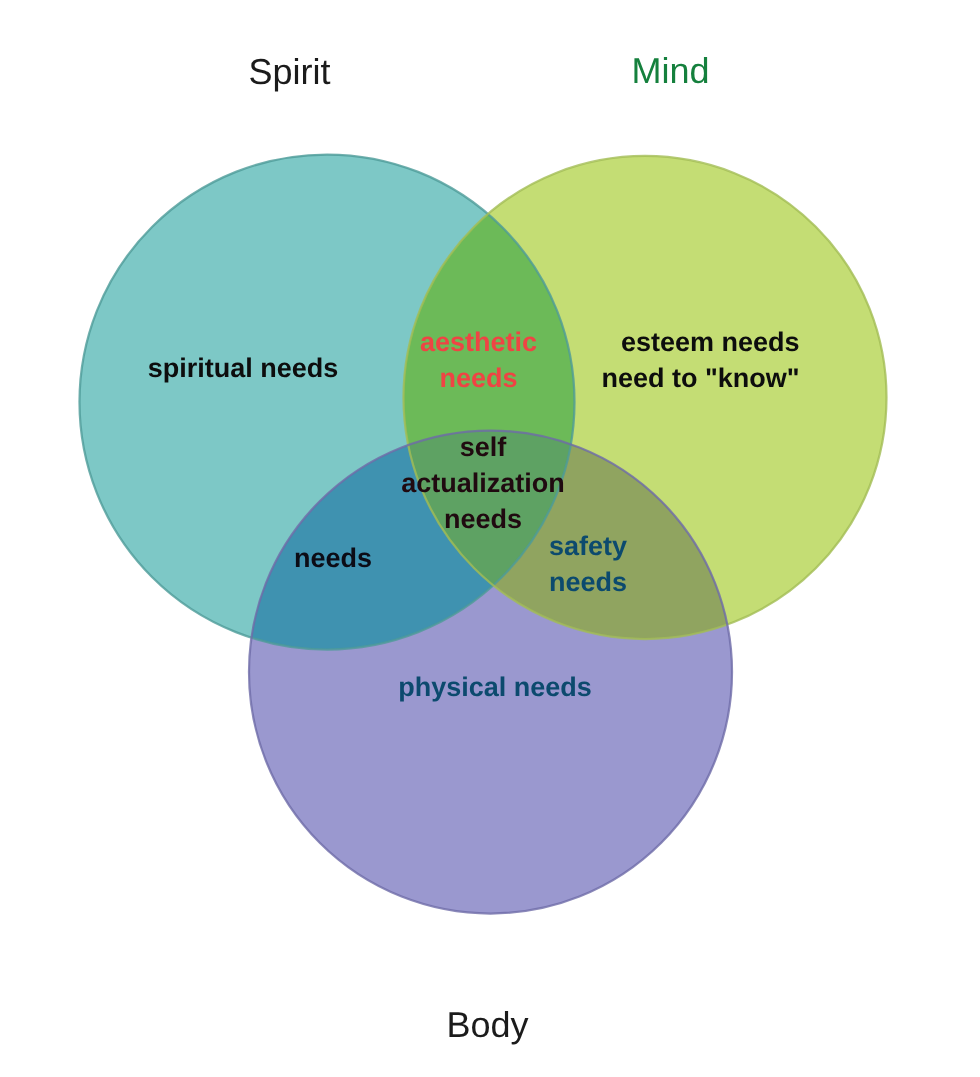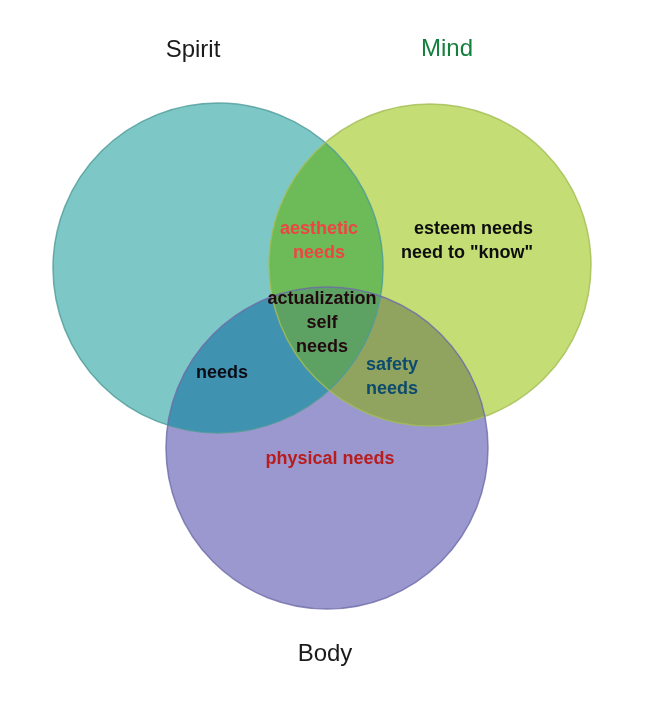--- a/index.html
+++ b/index.html
@@ -92,45 +92,48 @@
       </g>
     </g>
 
     <circle fill="none" stroke-width="1.5" stroke-opacity="0.8" cx="218" cy="268" r="165" stroke="#4e9b99"></circle>
     <circle fill="none" stroke-width="1.5" stroke-opacity="0.8" cx="430" cy="265" r="161" stroke="#a3bd55"></circle>
     <circle fill="none" stroke-width="1.5" stroke-opacity="0.8" cx="327" cy="448" r="161" stroke="#6e6ba8"></circle>
   </svg>
 
   <div class="lbl title pos-title-spirit" style="color: rgb(27, 27, 27);">Spirit</div>
   <div class="lbl title pos-title-mind" style="color: #15803d;">Mind</div>
-  <div class="lbl title pos-title-body" style="color: rgb(27, 27, 27);">Body</div>
+  <div class="lbl title pos-title-body" style="color: rgb(27, 27, 27); margin-top: 31px;">Body</div>
 
+  <div class="lbl region centered pos-spiritual" style="color: rgb(13, 13, 13);">
+    <div>spiritual needs</div>
+  </div>
 
   <div class="lbl region centered pos-aesthetic" style="color: #ef4444;">
     <div>aesthetic</div>
     <div>needs</div>
   </div>
 
   <div class="lbl region pos-esteem" style="color: rgb(13, 13, 13);">
     <div>esteem needs</div>
     <div>need to "know"</div>
   </div>
 
   <div class="lbl region centered pos-self" style="color: rgb(32, 10, 16);">
+    <div>self</div>
     <div>actualization</div>
-    <div>self</div>
     <div>needs</div>
   </div>
 
   <div class="lbl region pos-belonging" style="color: rgb(12, 12, 22);">
     <div>needs</div>
   </div>
 
   <div class="lbl region centered pos-safety" style="color: #0c4a6e;">
     <div>safety</div>
     <div>needs</div>
   </div>
 
-  <div class="lbl region centered pos-physical" style="color: #b91c1c;">
+  <div class="lbl region centered pos-physical" style="color: #0c4a6e;">
     <div>physical needs</div>
   </div>
 
 </div>
 
 </body></html>

